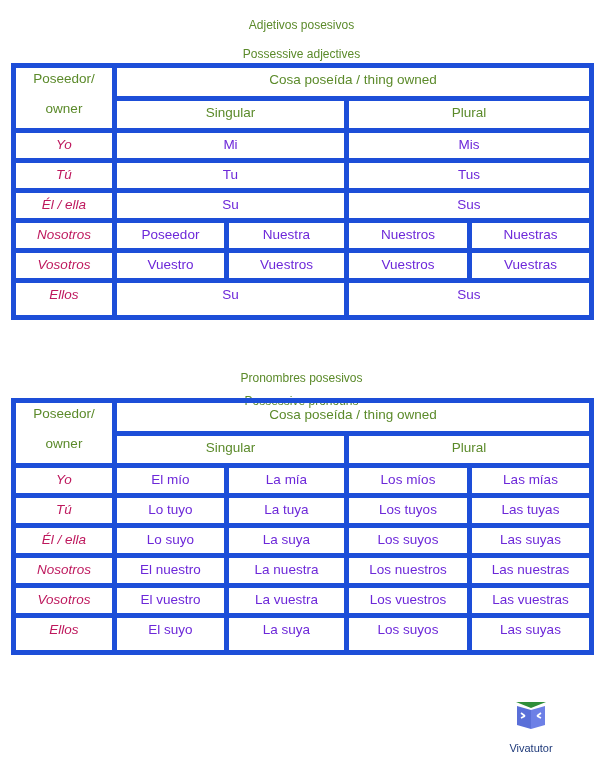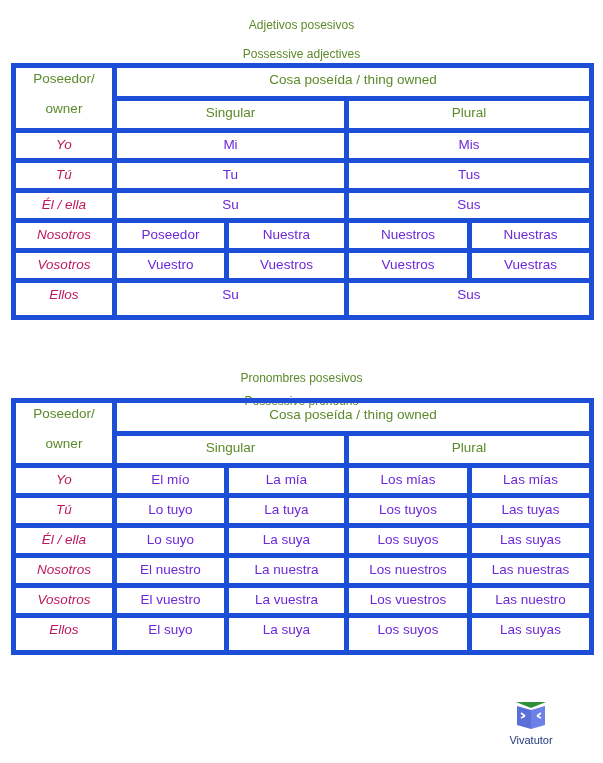--- a/index.html
+++ b/index.html
@@ -9,21 +9,21 @@
            color:#5b8a2a; font-size:12px;margin-top:11px; }
   table.grid { position:absolute; left:11px; width:578px; border-collapse:collapse;
                table-layout:fixed; }
   table.grid td { border:5px solid #1d4ed8; text-align:center; vertical-align:top;
                   font-size:13.5px; padding:4px 0 0 0; height:25px; box-sizing:border-box; }
   td.hdr { color:#5b8a2a; }
   td.own { color:#be185d;font-style:italic; }
   td.val { color:#6d28d9; }
   td.last { height:37px !important; }
   .logo { position:absolute; left:503px; top:700px; width:56px; text-align:center; }
-  .logo-label { font-size:11px; color:#1f3a7a; margin-top:4px; }
+  .logo-label { font-size:11px; color:#1f3a7a; margin-top:12px; }
 </style>
 </head>
 <body>
 
 <div class="title" style="top:7px">Adjetivos posesivos</div>
 <div class="title" style="top:36px">Possessive adjectives</div>
 
 <table class="grid" style="top:63px">
   <colgroup>
       <col style="width:101px">
@@ -101,21 +101,21 @@
     <td class="hdr" colspan="4" style="height:30px">Cosa poseída / thing owned</td>
   </tr>
   <tr>
     <td class="hdr" colspan="2" style="height:30px">Singular</td>
     <td class="hdr" colspan="2" style="height:30px">Plural</td>
   </tr>
   <tr>
     <td class="own" style="height:30px">Yo</td>
     <td class="val">El mío</td>
     <td class="val">La mía</td>
-    <td class="val">Los mías</td>
+    <td class="val">Los míos</td>
     <td class="val">Las mías</td>
   </tr>
   <tr>
     <td class="own" style="height:30px">Tú</td>
     <td class="val">Lo tuyo</td>
     <td class="val">La tuya</td>
     <td class="val">Los tuyos</td>
     <td class="val">Las tuyas</td>
   </tr>
   <tr>
@@ -130,21 +130,21 @@
     <td class="val">El nuestro</td>
     <td class="val">La nuestra</td>
     <td class="val">Los nuestros</td>
     <td class="val">Las nuestras</td>
   </tr>
   <tr>
     <td class="own" style="height:30px">Vosotros</td>
     <td class="val">El vuestro</td>
     <td class="val">La vuestra</td>
     <td class="val">Los vuestros</td>
-    <td class="val">Las nuestro</td>
+    <td class="val">Las vuestras</td>
   </tr>
   <tr>
     <td class="own last">Ellos</td>
     <td class="val last">El suyo</td>
     <td class="val last">La suya</td>
     <td class="val last">Los suyos</td>
     <td class="val last">Las suyas</td>
   </tr>
 </tbody>
   </table>

